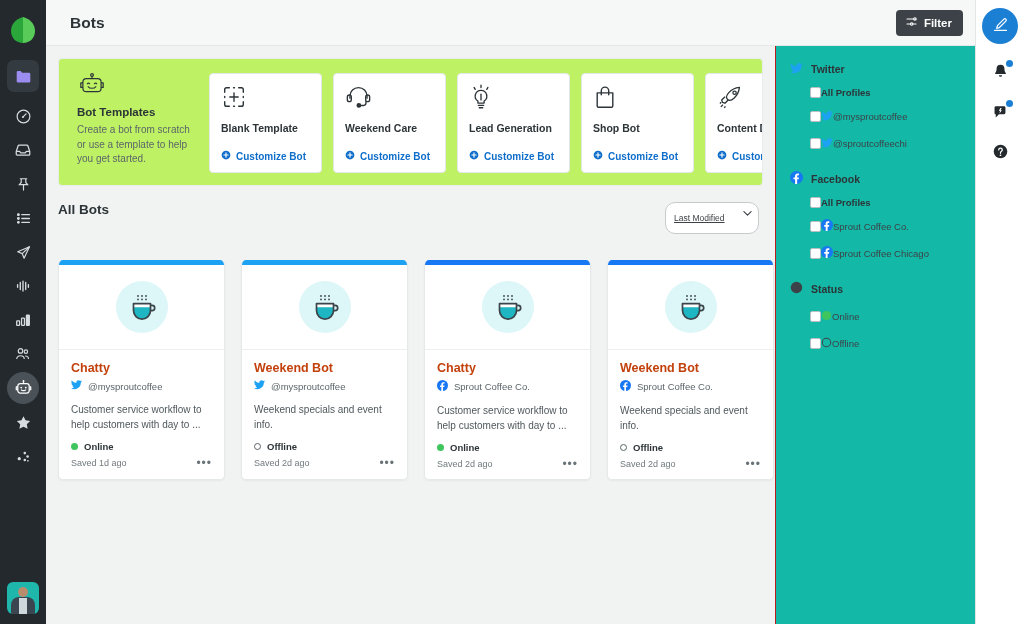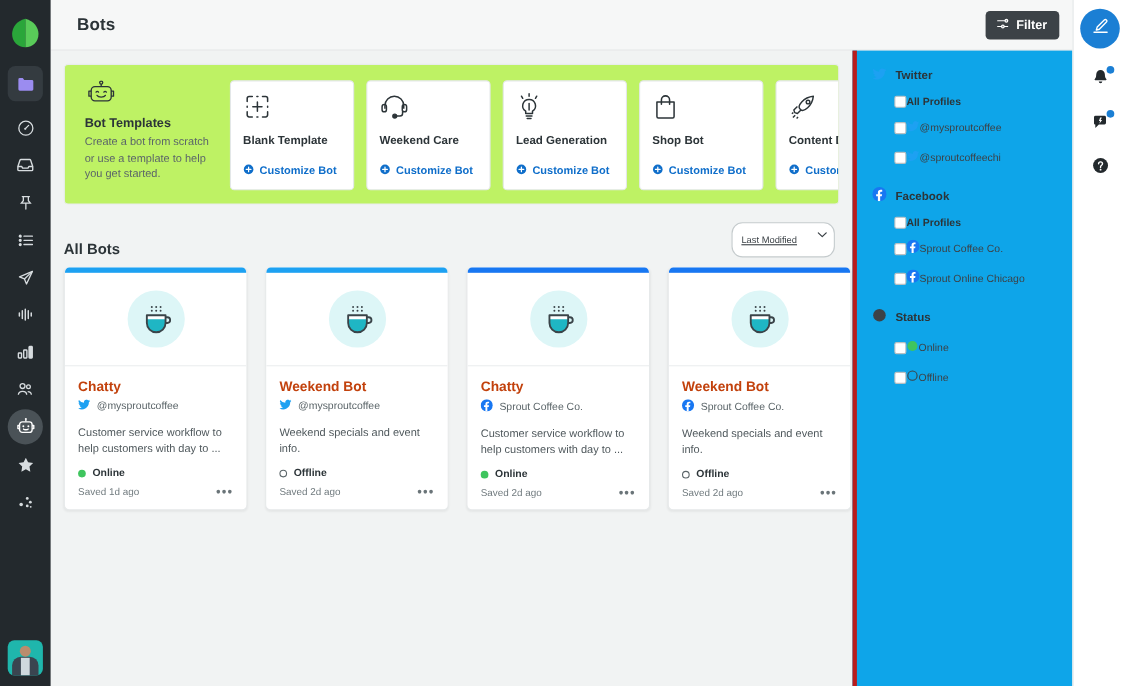--- a/index.html
+++ b/index.html
@@ -87,21 +87,21 @@
   }
   .tpl-card .ic { height: 30px; margin-bottom: 8px; }
   .tpl-card .nm { font-size: 10.5px; font-weight: 700; color:#2c3438; white-space: nowrap; }
   .tpl-card .cust {
     margin-top: auto; display:flex; align-items:center; gap:5px;
     font-size: 10px; font-weight: 700; color:#0f6eca; white-space:nowrap;
   }
 
   
   .allbots-head {
-    display:flex; align-items:flex-end; margin: 16px 0 9px 0; padding-right: 4px;
+    display:flex; align-items:flex-start; margin: 16px 0 26px 0; padding-right: 4px;
   }
   .allbots-head h2 { font-size: 13.5px; font-weight: 700; color:#2c3438; }
   .allbots-head .sp { flex:1 1 auto; }
   .sortsel {
     height: 32px; min-width: 94px; border:1px solid #c5cbcd; border-radius: 10px;
     background:#fff; font-size: 8.5px; color:#3c4247; padding: 0 16px 0 8px;
     display:flex; align-items:center; position:relative; cursor:pointer;text-decoration:underline;
   }
   .sortsel .chev { position:absolute; right:6px; top:6px; }
 
@@ -131,23 +131,23 @@
   .dot-on { width:7px; height:7px; border-radius:50%; background:#3fc55e; }
   .dot-off { width:7px; height:7px; border-radius:50%; border:1.3px solid #5b6569; box-sizing:border-box;}
   .bot-foot { display:flex; align-items:center; }
   .bot-saved { font-size: 9px; color:#707a7e; }
   .bot-foot .sp { flex:1 1 auto; }
   .kebab { letter-spacing:1px; color:#6a7478; font-size: 12px; line-height:1; cursor:pointer; }
 
   
   .filterpanel {
     width: 200px; flex: 0 0 200px;
-    border-left: 4px solid #b91c1c;
+    border-left: 1px solid #b91c1c;
     padding: 14px 28px 0 14px;
-    background: #0ea5e9;
+    background: #14b8a6;
   }
   .fgroup { margin-bottom: 18px; }
   .fgroup-head { display:flex; align-items:center; gap:8px; margin-bottom: 9px; }
   .fgroup-head .lbl { font-size: 10.5px; font-weight:700; color:#2c3438; }
   .fopt { display:flex; align-items:center; gap:0; margin-bottom: 9px; padding-left: 20px; }
   .cbx {
     width: 11px; height: 11px; flex:0 0 11px;
     border:1px solid #b9c0c3; border-radius:2px; background:#fff; cursor:pointer;
   }
   .fopt .txt { font-size: 9.5px; color:#3c4247; white-space:nowrap; }
@@ -636,21 +636,21 @@
                   <path d="M10.6 10.3 11 8H8.8V6.5c0-.65.3-1.25 1.3-1.25h1V3.3S10.2 3.15 9.3 3.15c-1.85 0-3.05 1.1-3.05 3.1V8H4.3v2.3h1.95V16h2.55v-5.7Z" fill="#fff"></path>
                 </svg></span>
             <span class="txt">Sprout Coffee Co.</span>
           </div>
           <div class="fopt">
             <span class="cbx"></span>
             <span><svg width="12" height="12" viewBox="0 0 16 16">
                   <circle cx="8" cy="8" r="8" fill="#1877f2"></circle>
                   <path d="M10.6 10.3 11 8H8.8V6.5c0-.65.3-1.25 1.3-1.25h1V3.3S10.2 3.15 9.3 3.15c-1.85 0-3.05 1.1-3.05 3.1V8H4.3v2.3h1.95V16h2.55v-5.7Z" fill="#fff"></path>
                 </svg></span>
-            <span class="txt">Sprout Online Chicago</span>
+            <span class="txt">Sprout Coffee Chicago</span>
           </div>
         </div>
 
         <div class="fgroup">
           <div class="fgroup-head">
             <span><svg width="13" height="13" viewBox="0 0 16 16">
                   <circle cx="8" cy="8" r="7" fill="#3c4247"></circle>
                 </svg></span>
             <span class="lbl">Status</span>
           </div>

